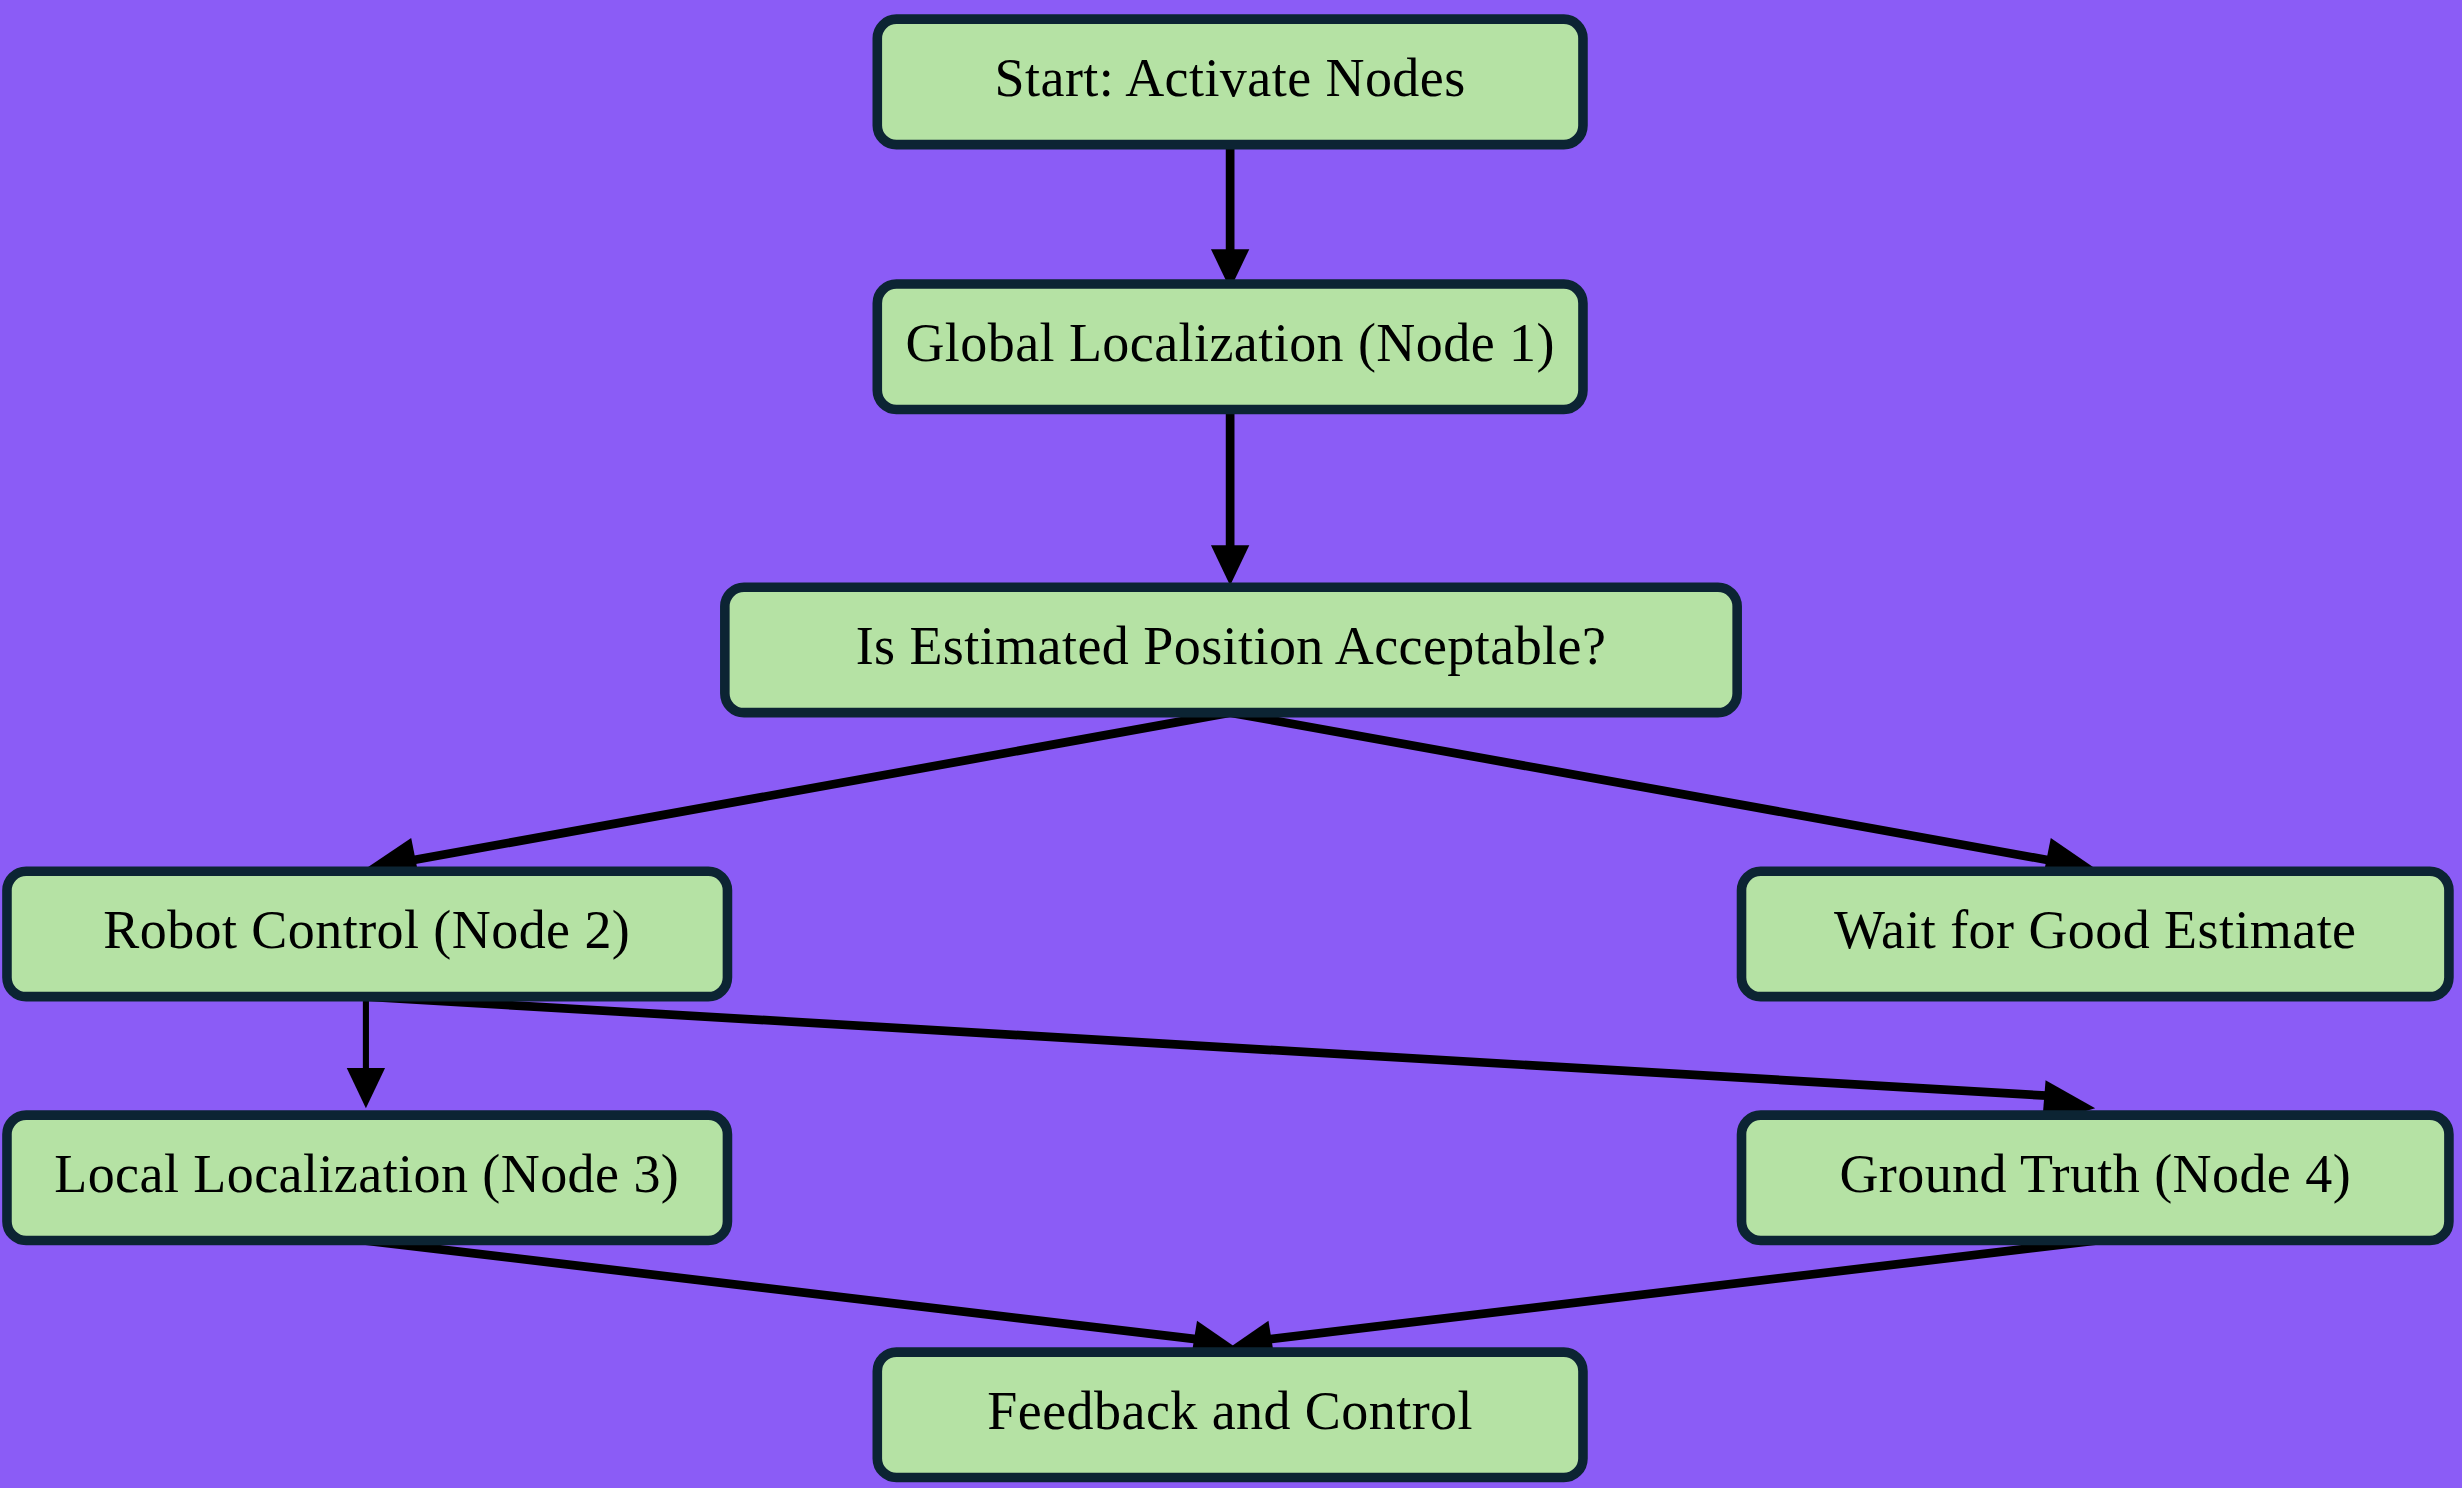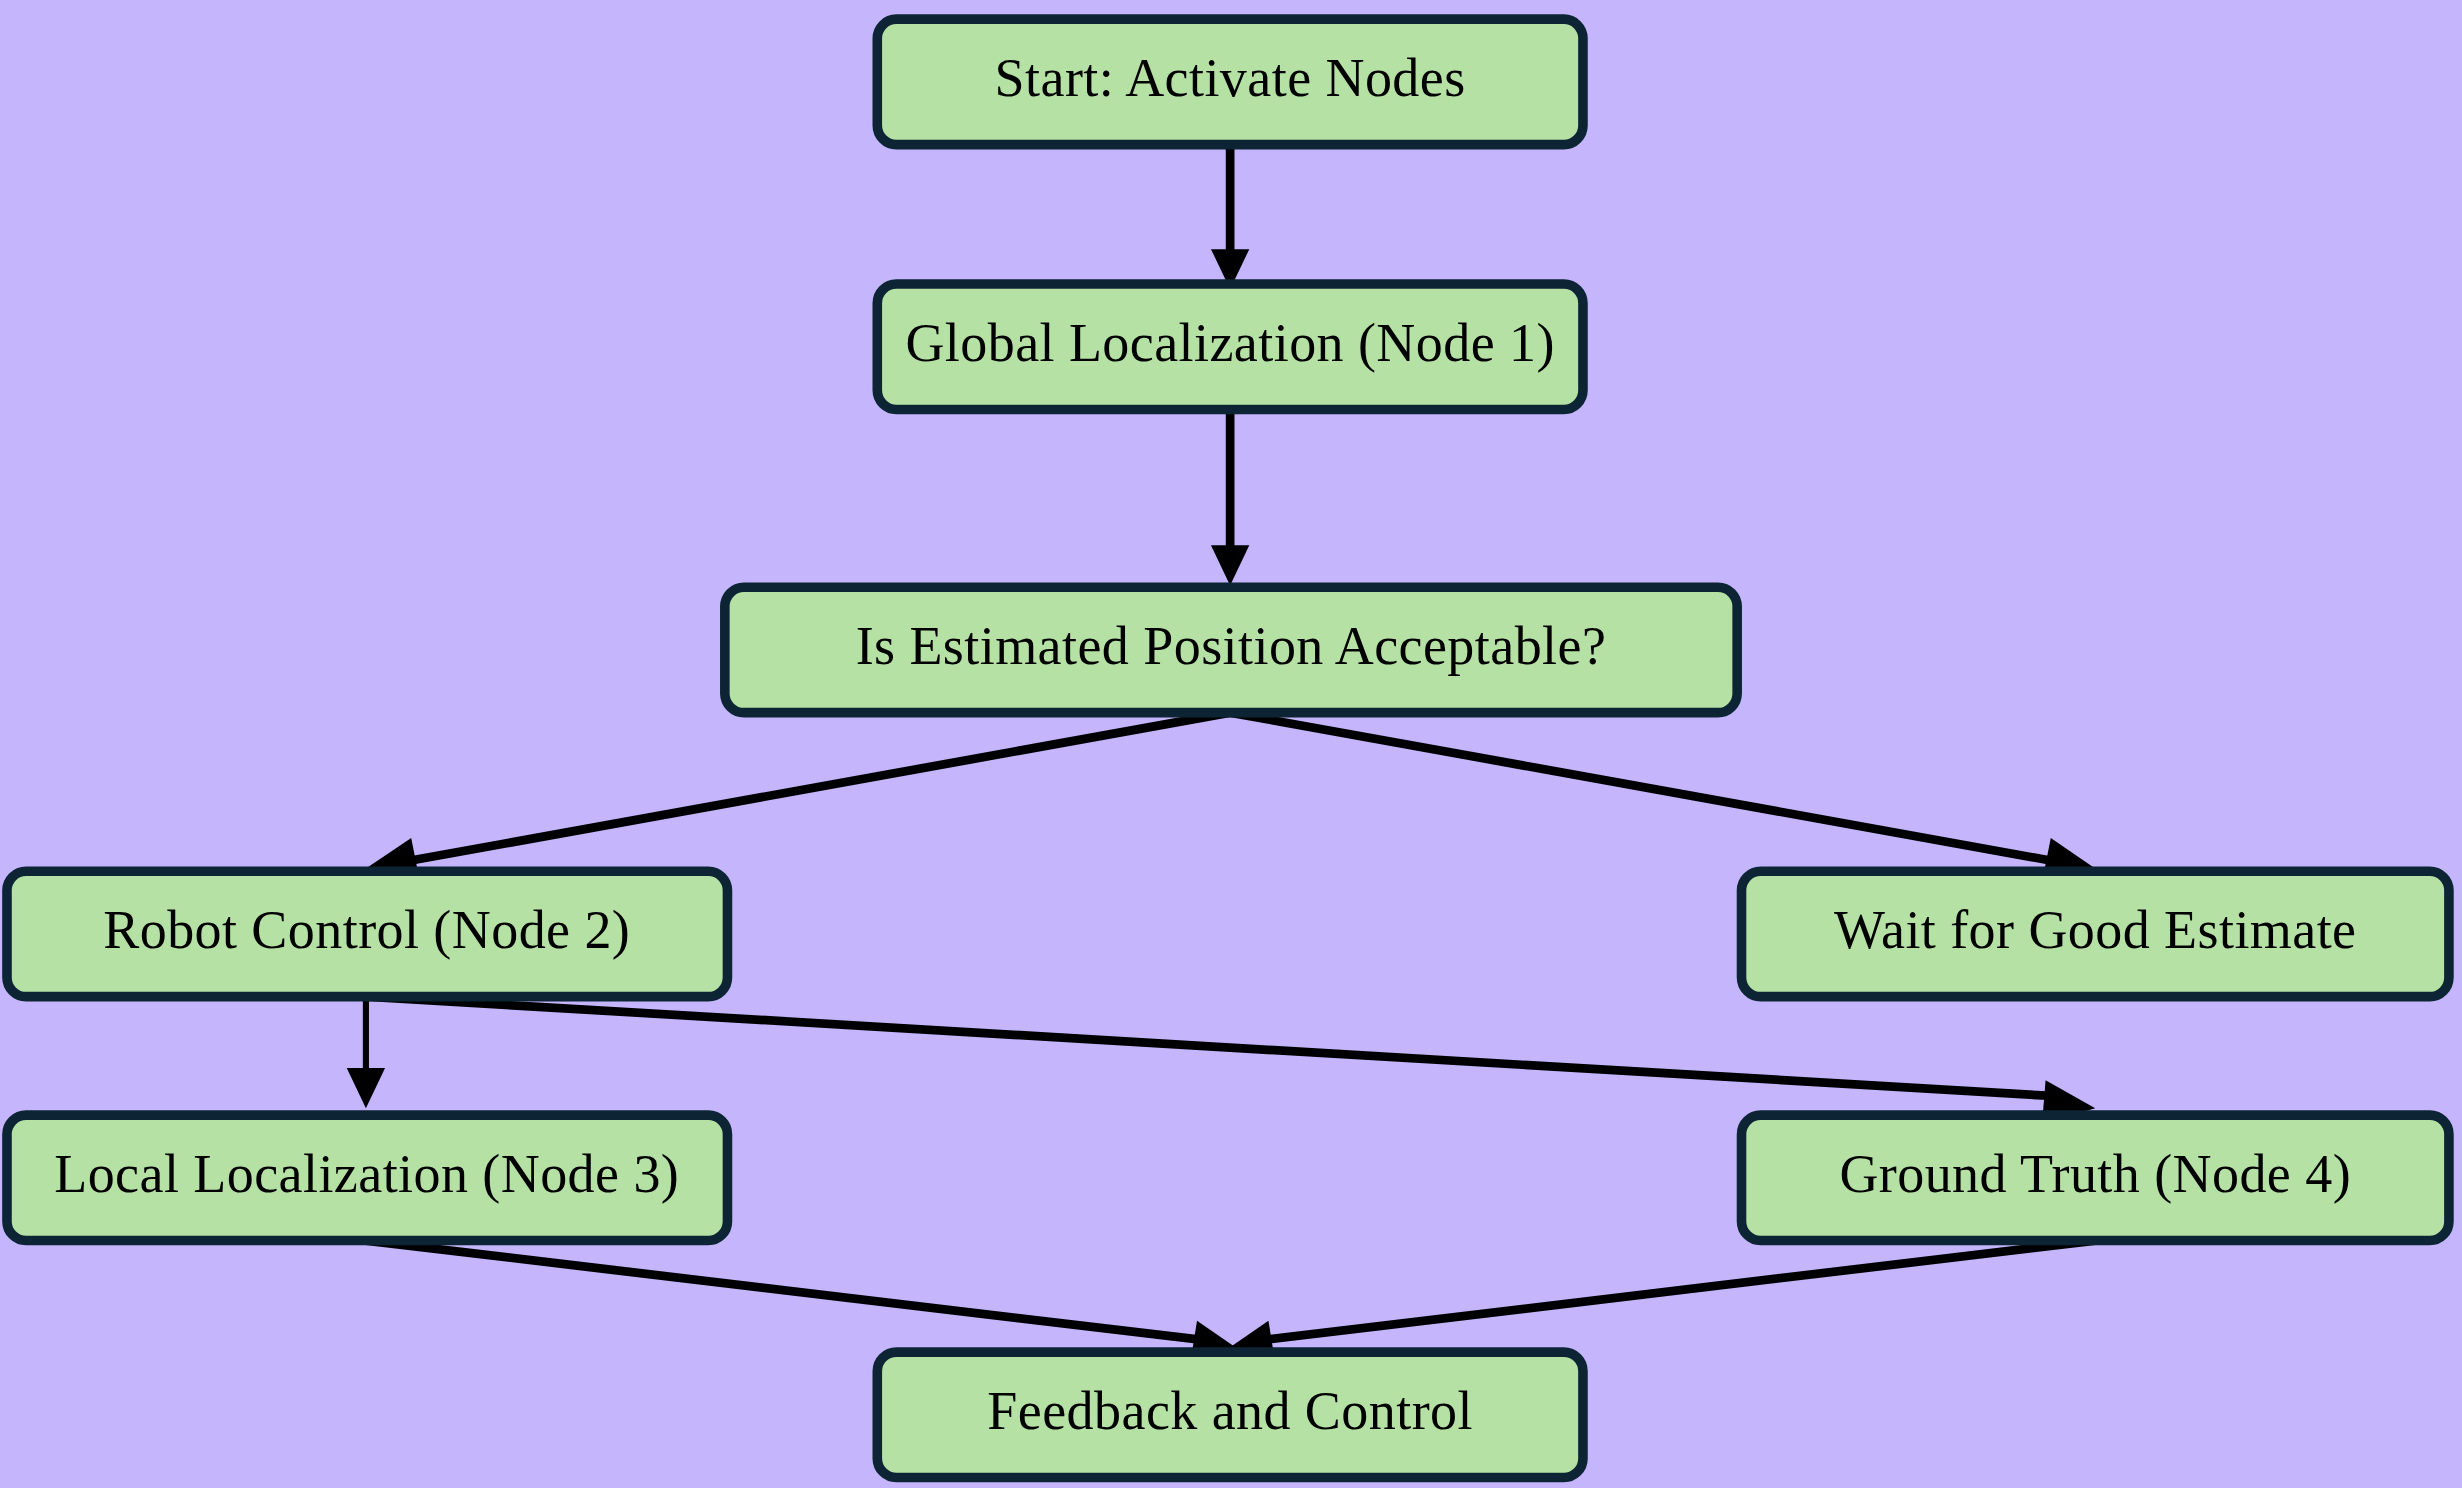--- a/index.html
+++ b/index.html
@@ -10,21 +10,21 @@
   body {
     width: 2462px;
     height: 1488px;
     overflow: hidden;
     font-family: "Liberation Serif", "DejaVu Serif", serif;
   }
   #flowchart-root {
     position: relative;
     width: 2462px;
     height: 1488px;
-    background: #c4b5fd;
+    background: #8b5cf6;
   }
   svg.canvas {
     position: absolute;
     left: 0;
     top: 0;
     width: 2462px;
     height: 1488px;
     display: block;
   }
   .node-box {

